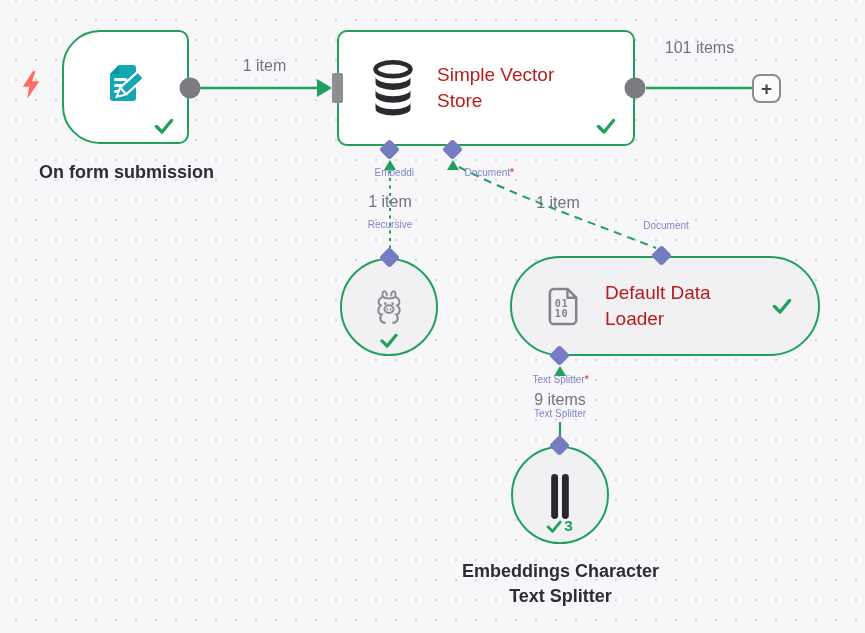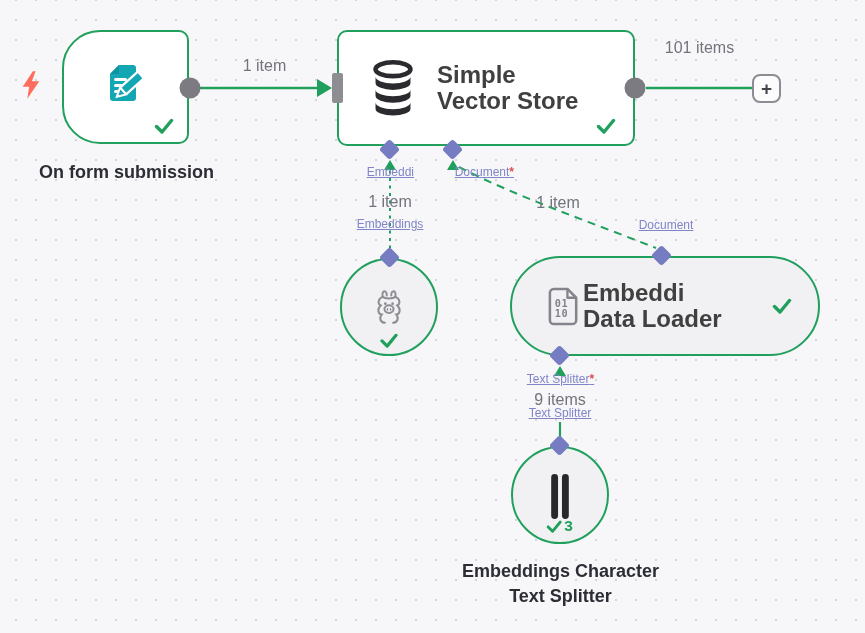--- a/index.html
+++ b/index.html
@@ -7,28 +7,28 @@
   .canvas{
     position:relative;width:865px;height:633px;overflow:hidden;
     background-color:#f7f7f9;
     background-image:radial-gradient(circle,#d4d4db 1.2px,transparent 1.5px);
     background-size:20px 20px;background-position:6px 10px;
   }
   .wires{position:absolute;left:0;top:0;z-index:2;}
   .node{position:absolute;border:2.2px solid #20a05c;background:#fff;box-sizing:border-box;z-index:1;}
   .trigger-node{left:62px;top:30px;width:127px;height:114px;border-radius:38px 10px 10px 38px;}
   .svs-node{left:337px;top:30px;width:298px;height:116px;border-radius:10px;display:flex;align-items:center;padding-left:30px;gap:20px;}
-  .ddl-node{left:510px;top:256px;width:310px;height:100px;border-radius:50px;border-width:2.5px;background:#f1f1f4;display:flex;align-items:center;padding-left:34px;}
+  .ddl-node{left:510px;top:256px;width:310px;height:100px;border-radius:50px;border-width:2.5px;background:#f1f1f4;display:flex;align-items:center;padding-left:34px;gap:22px;}
   .circle-node{border-radius:50%;border-width:2.5px;background:#f1f1f4;}
   .ollama-node{left:340px;top:258px;width:98px;height:98px;}
   .rcts-node{left:511px;top:446px;width:98px;height:98px;}
-  .node-title{font-size:24px;font-weight:700;color:#404040;line-height:26px;width:150px;}
+  .node-title{font-size:19px;font-weight:400;color:#b91c1c;line-height:26px;width:150px;}
   .node-label{position:absolute;z-index:3;font-size:18px;font-weight:600;color:#2c2d35;text-align:center;line-height:25px;}
   .items-label{position:absolute;z-index:3;font-size:16px;color:#73747c;text-align:center;line-height:15px;}
-  .port-label{position:absolute;z-index:3;font-size:12px;color:#8085c8;text-align:center;line-height:15px;white-space:nowrap;text-decoration:underline;}
+  .port-label{position:absolute;z-index:3;font-size:10px;color:#8085c8;text-align:center;line-height:15px;white-space:nowrap;}
   .req{color:#e14b4b;font-weight:700;}
   .diamond{position:absolute;z-index:3;width:15px;height:15px;border-radius:3px;background:#767cc1;transform:rotate(45deg);}
   .check{position:absolute;}
   .icon-wrap{position:absolute;}
   .plus-btn{position:absolute;left:752px;top:74px;width:29px;height:29px;box-sizing:border-box;border-radius:8px;border:2px solid #8c8c93;background:#fcfcfd;z-index:2;display:flex;align-items:center;justify-content:center;font-size:19px;font-weight:600;color:#43434a;line-height:1;}
   .run-count{position:absolute;bottom:7px;left:50%;transform:translateX(-52%);display:flex;align-items:center;gap:2px;font-size:15.5px;font-weight:700;color:#20a05c;}
 </style>
 </head>
 <body>
 
@@ -77,21 +77,21 @@
 
   <div class="node ddl-node">
     <div style="flex:none;display:flex;">
       <svg width="37" height="41" viewBox="0 0 38 42">
         <path d="M8,3 H22 L31,12 V35 a4,4 0 0 1 -4,4 H8 a4,4 0 0 1 -4,-4 V7 a4,4 0 0 1 4,-4 Z" fill="none" stroke="#84848c" stroke-width="2.6" stroke-linejoin="round"></path>
         <path d="M22,3 V12 H31" fill="none" stroke="#84848c" stroke-width="2.4" stroke-linejoin="round"></path>
         <text x="9" y="21.5" font-family="'DejaVu Sans Mono',monospace" font-size="10.5" font-weight="700" letter-spacing="0.5" fill="#80808a">01</text>
         <text x="9" y="32" font-family="'DejaVu Sans Mono',monospace" font-size="10.5" font-weight="700" letter-spacing="0.5" fill="#80808a">10</text>
       </svg>
     </div>
-    <div class="node-title">Embeddi Data Loader</div>
+    <div class="node-title">Default Data Loader</div>
     <svg class="check" style="right:26px;top:50%;margin-top:-8px;" width="20" height="16" viewBox="0 0 20 16">
       <polyline points="2.5,8.5 8,14 17.5,2.5" fill="none" stroke="#20a05c" stroke-width="3.4" stroke-linecap="round" stroke-linejoin="round"></polyline>
     </svg>
   </div>
 
   <div class="node circle-node ollama-node">
     <div class="icon-wrap" style="left:50%;top:24px;transform:translateX(-50%);">
       <svg width="40" height="42" viewBox="0 0 44 46">
         <g fill="none" stroke="#8e8e94" stroke-width="2.2" stroke-linecap="round">
           <path d="M15,14 C13.5,5.5 20,6.5 19.5,12.5"></path>
@@ -147,21 +147,21 @@
   <div class="diamond" style="left:382px;top:250px;"></div>
   <div class="diamond" style="left:654px;top:248px;"></div>
   <div class="diamond" style="left:552px;top:348px;"></div>
   <div class="diamond" style="left:552px;top:438px;"></div>
 
   <div class="items-label" style="left:217px;top:58px;width:95px;">1 item</div>
   <div class="items-label" style="left:652px;top:40px;width:95px;">101 items</div>
   <div class="port-label" style="left:333px;top:165px;width:81px;text-align:right;">Embeddi</div>
   <div class="port-label" style="left:414px;top:165px;width:100px;text-align:right;"><span>Document</span><span class="req">*</span></div>
   <div class="items-label" style="left:340px;top:194px;width:100px;">1 item</div>
-  <div class="port-label" style="left:330px;top:217px;width:120px;">Embeddings</div>
+  <div class="port-label" style="left:330px;top:217px;width:120px;">Recursive</div>
   <div class="items-label" style="left:508px;top:195px;width:100px;">1 item</div>
   <div class="port-label" style="left:616px;top:218px;width:100px;">Document</div>
   <div class="port-label" style="left:500px;top:372px;width:121px;"><span>Text Splitter</span><span class="req">*</span></div>
   <div class="items-label" style="left:510px;top:392px;width:100px;">9 items</div>
   <div class="port-label" style="left:500px;top:406px;width:120px;">Text Splitter</div>
 
   <div class="plus-btn">
       <span>+</span>
     </div>
 

